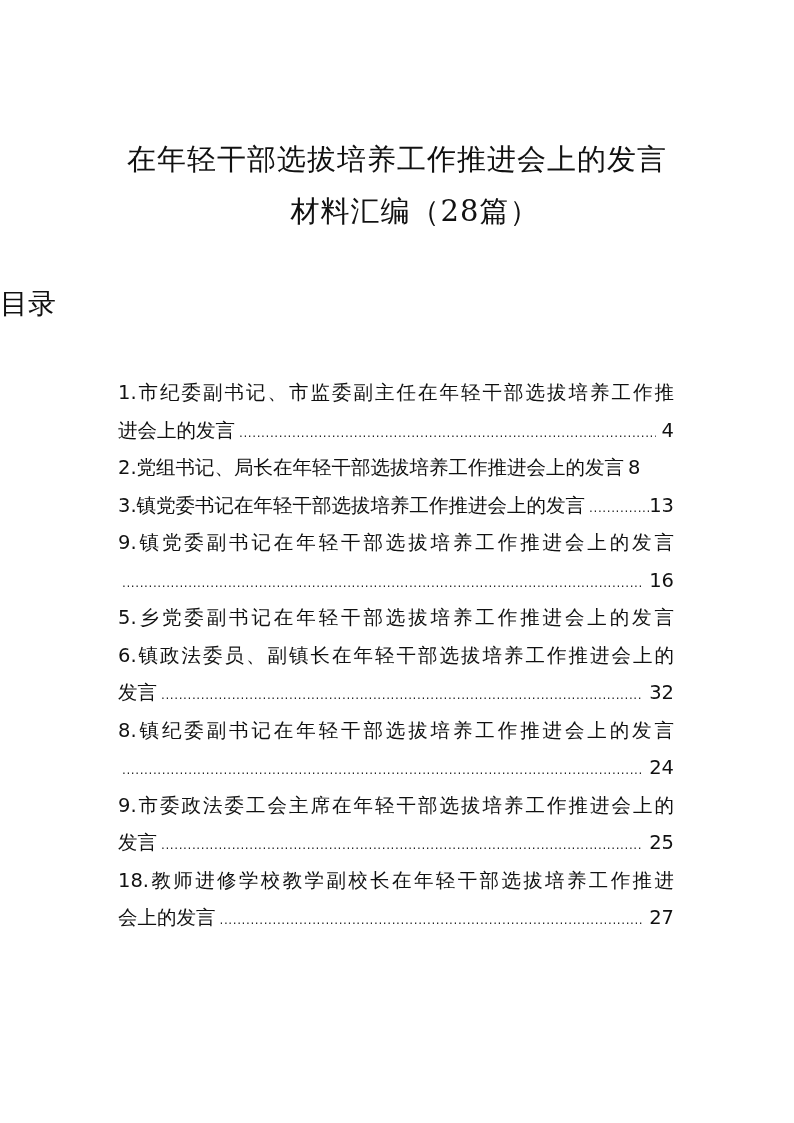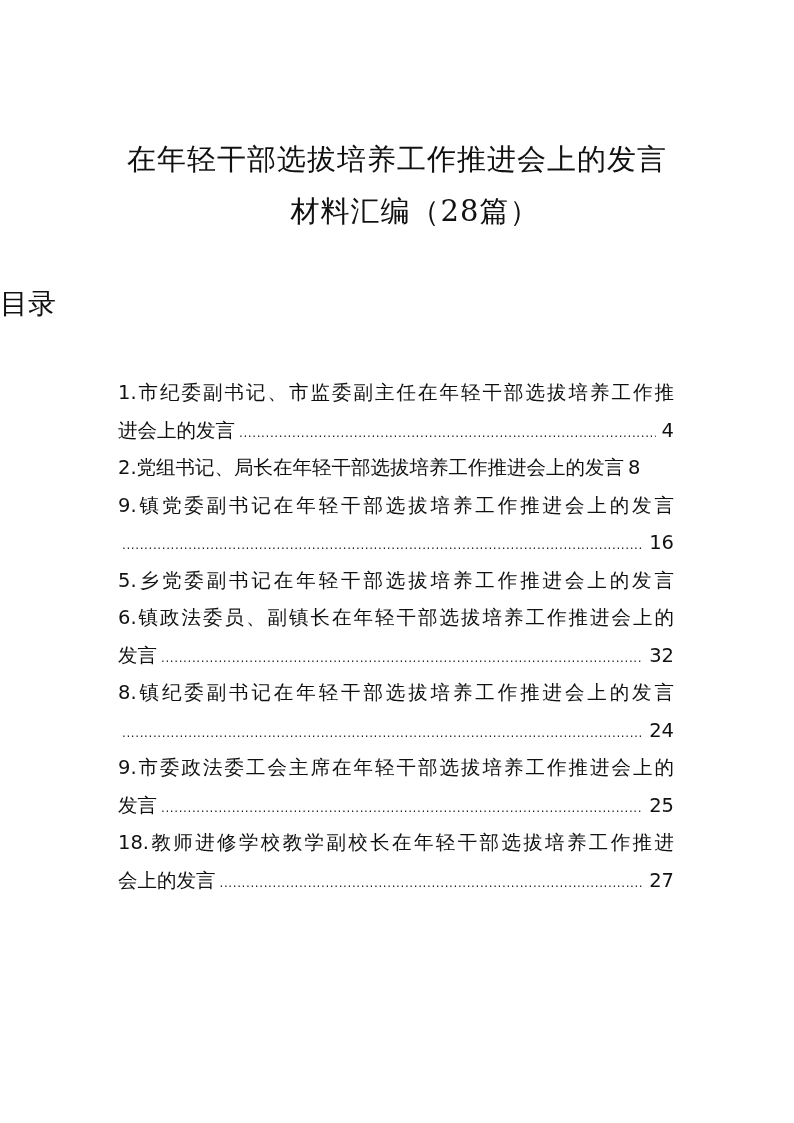--- a/index.html
+++ b/index.html
@@ -114,20 +114,27 @@
       </div>
     </div>
 
     <div class="toc-entry">
       <div class="toc-line">
         <span class="txt">2.党组书记、局长在年轻干部选拔培养工作推进会上的发言</span>
         <span class="pg inline">8</span>
       </div>
     </div>
 
+    <div class="toc-entry">
+      <div class="toc-line">
+        <span class="txt">3.镇党委书记在年轻干部选拔培养工作推进会上的发言</span>
+        <span class="dots tight"></span>
+        <span class="pg">13</span>
+      </div>
+    </div>
 
     <div class="toc-entry">
       <div class="toc-line">
         <span class="txt full">9.镇党委副书记在年轻干部选拔培养工作推进会上的发言</span>
       </div>
       <div class="toc-line">
         <span class="dots"></span>
         <span class="pg">16</span>
       </div>
     </div>

